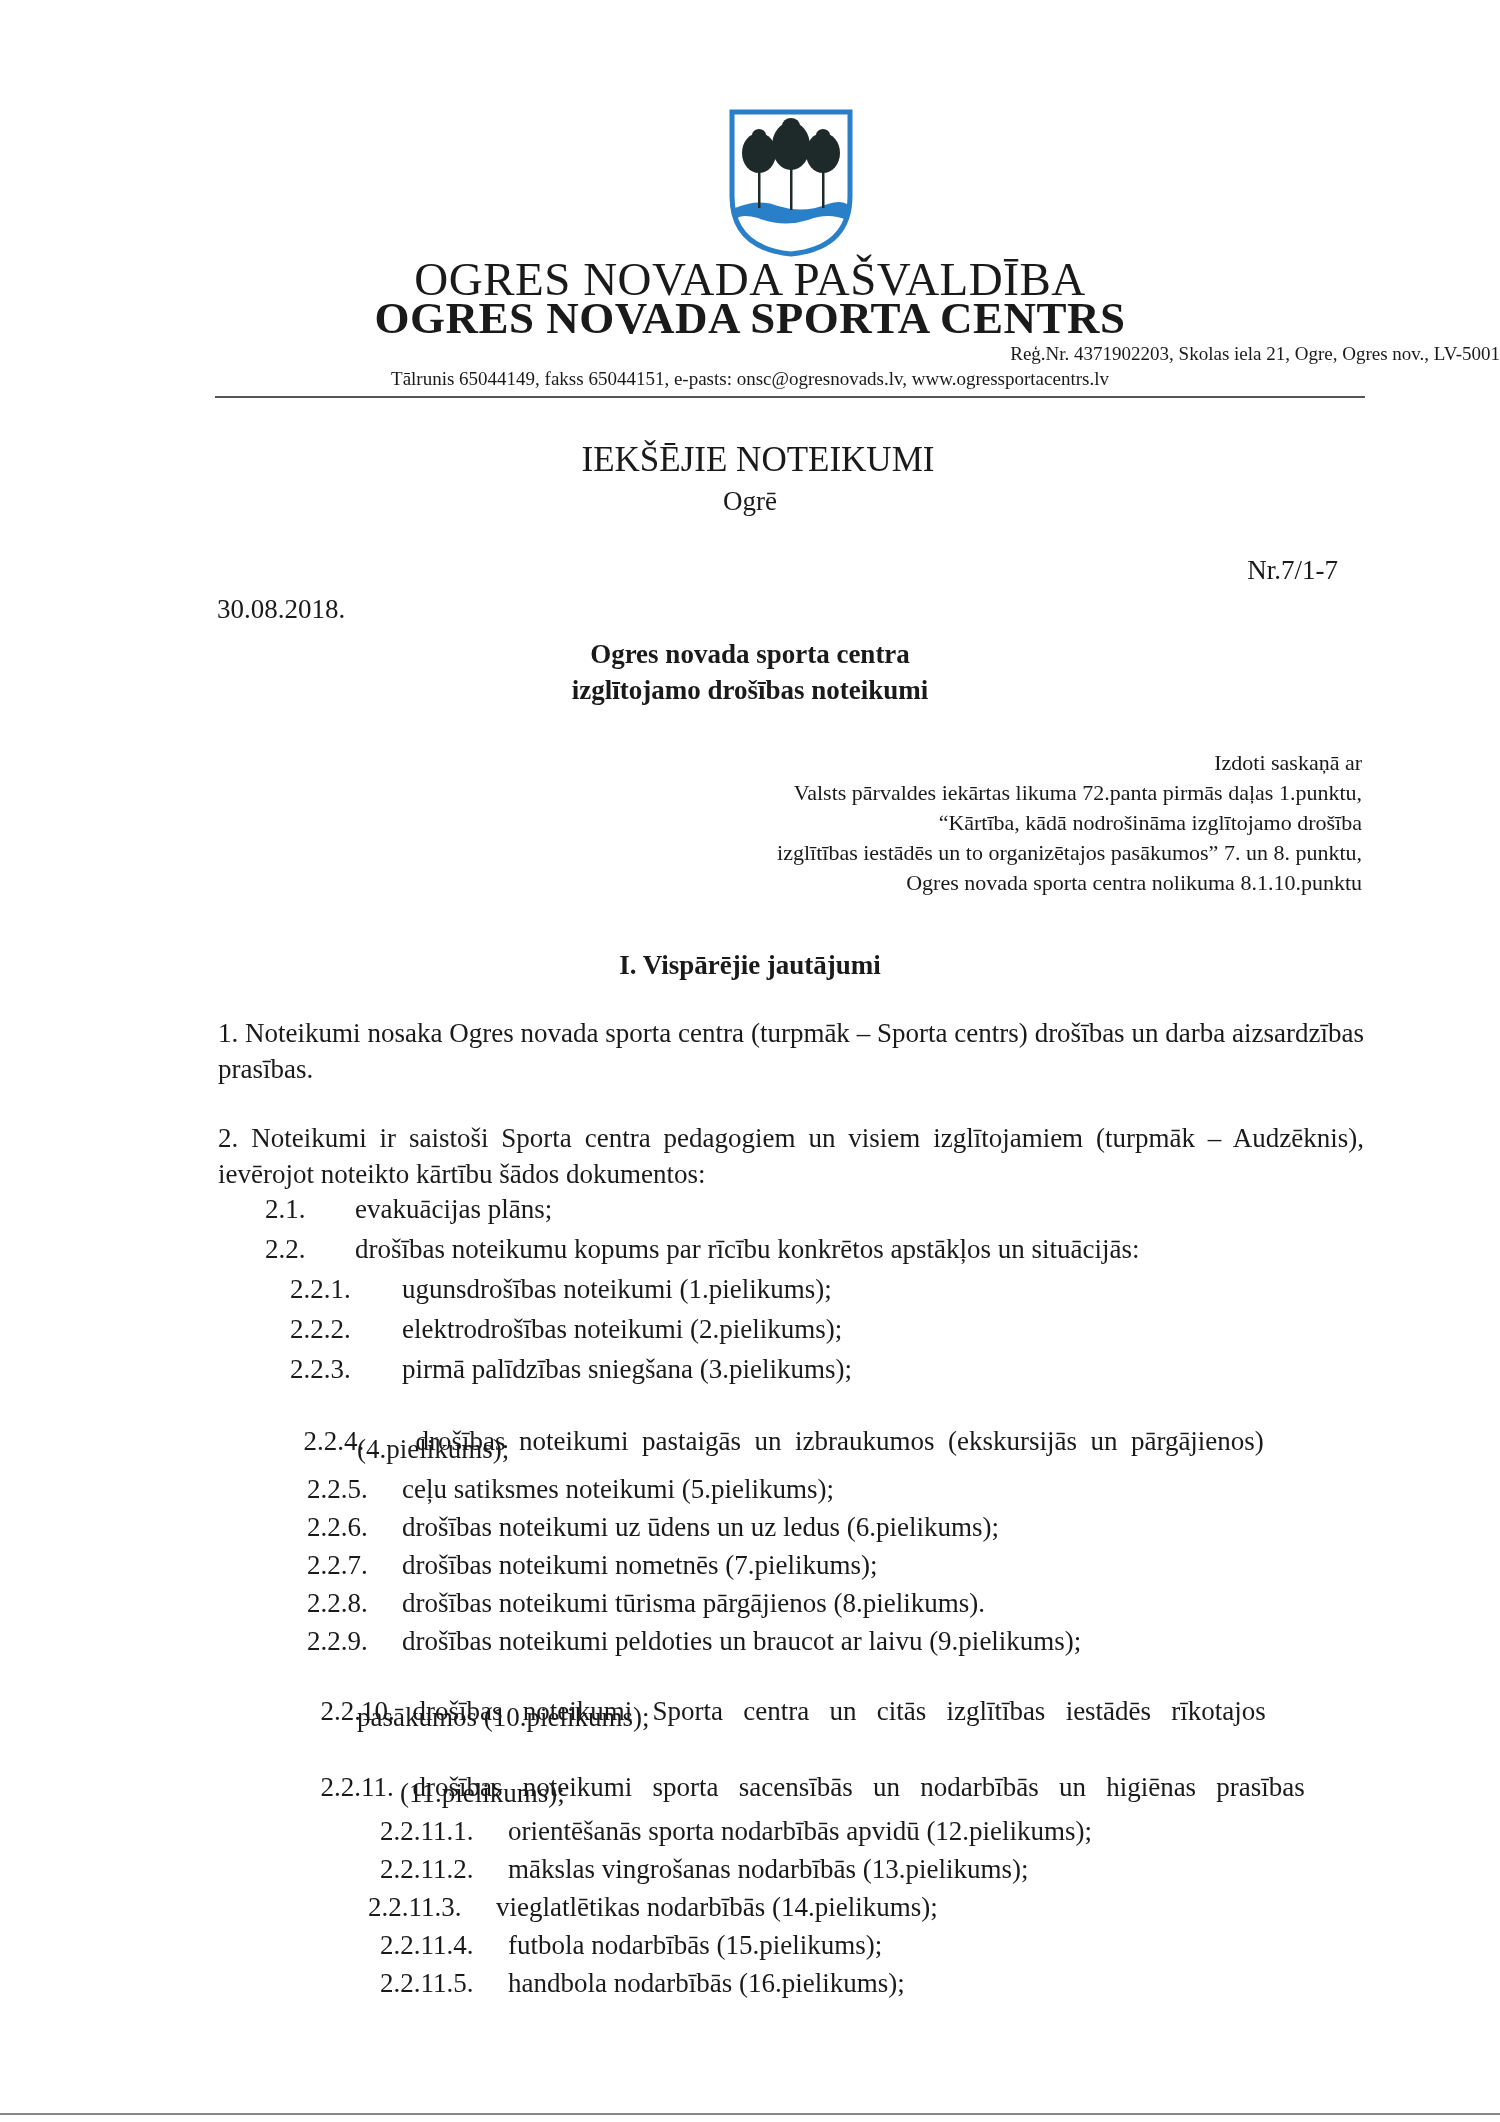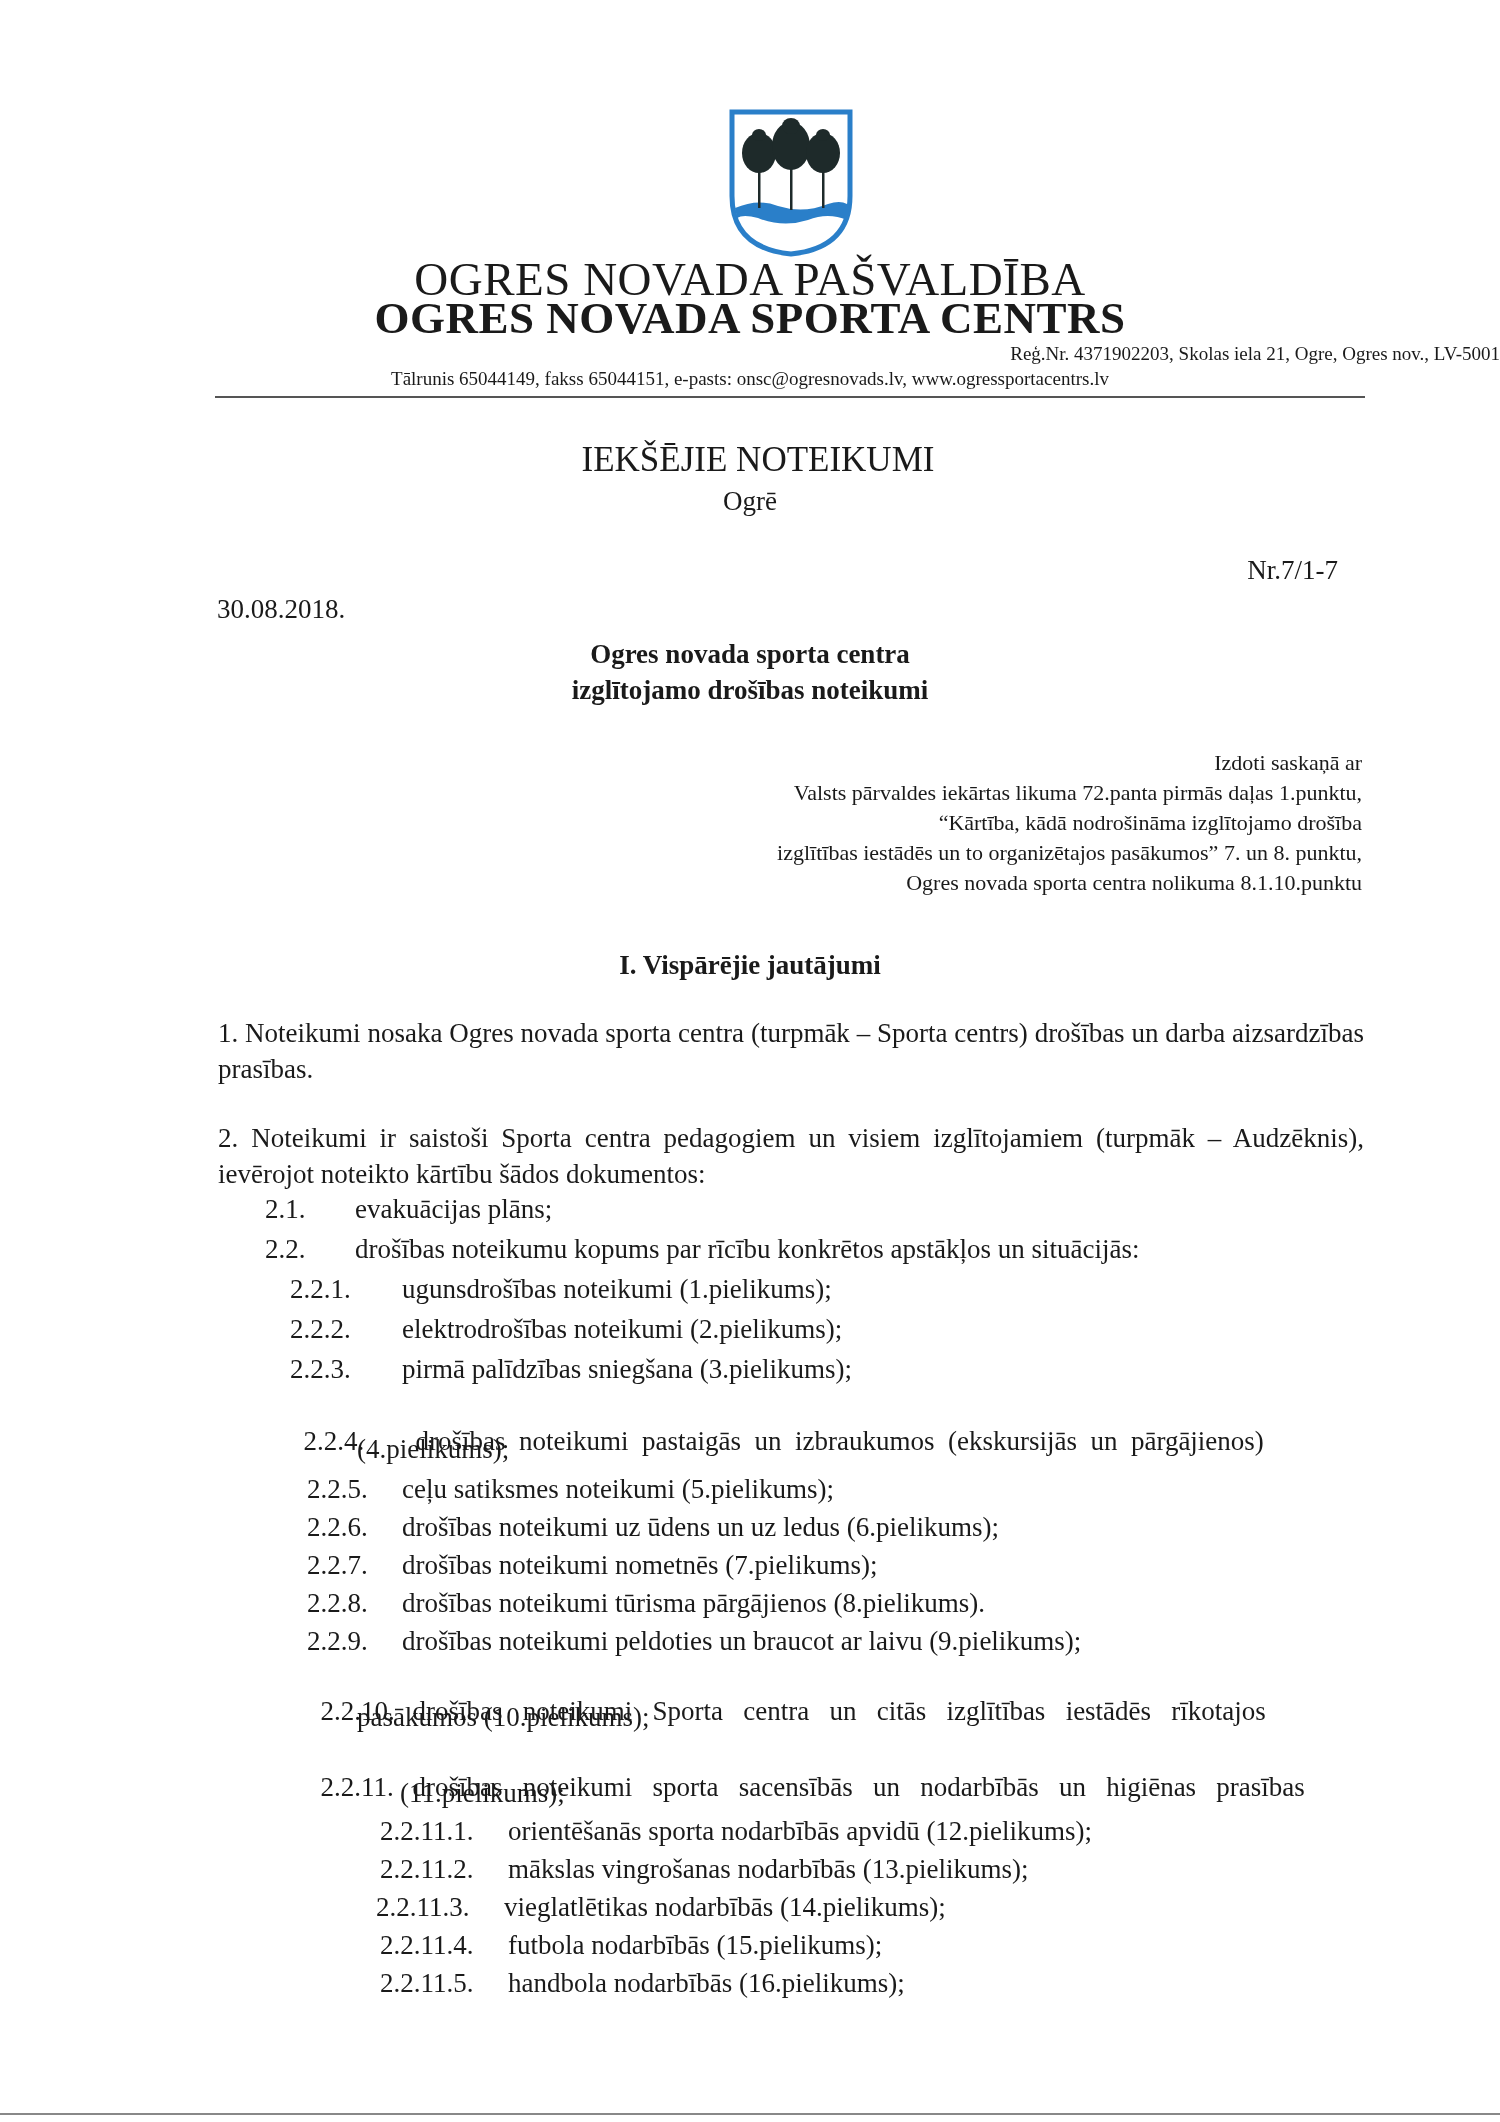--- a/index.html
+++ b/index.html
@@ -118,21 +118,21 @@
   <span class="num" style="width:92px;">2.2.11.</span><span>drošības   noteikumi   sporta   sacensībās   un   nodarbībās   un   higiēnas   prasības</span>
 </div>
 <div class="item" style="left:400px; top:1777px;">(11.pielikums);</div>
 
 <div class="item" style="left:380px; top:1815px;">
   <span class="num" style="width:128px;">2.2.11.1.</span><span>orientēšanās sporta nodarbībās apvidū (12.pielikums);</span>
 </div>
 <div class="item" style="left:380px; top:1853px;">
   <span class="num" style="width:128px;">2.2.11.2.</span><span>mākslas vingrošanas nodarbībās (13.pielikums);</span>
 </div>
-<div class="item" style="left:376px; top:1891px;">
+<div class="item" style="left:368px; top:1891px;">
   <span class="num" style="width:128px;">2.2.11.3.</span><span>vieglatlētikas nodarbībās (14.pielikums);</span>
 </div>
 <div class="item" style="left:380px; top:1929px;">
   <span class="num" style="width:128px;">2.2.11.4.</span><span>futbola nodarbībās (15.pielikums);</span>
 </div>
 <div class="item" style="left:380px; top:1967px;">
   <span class="num" style="width:128px;">2.2.11.5.</span><span>handbola nodarbībās (16.pielikums);</span>
 </div>
 
 <div class="abs hr-bottom"></div>

